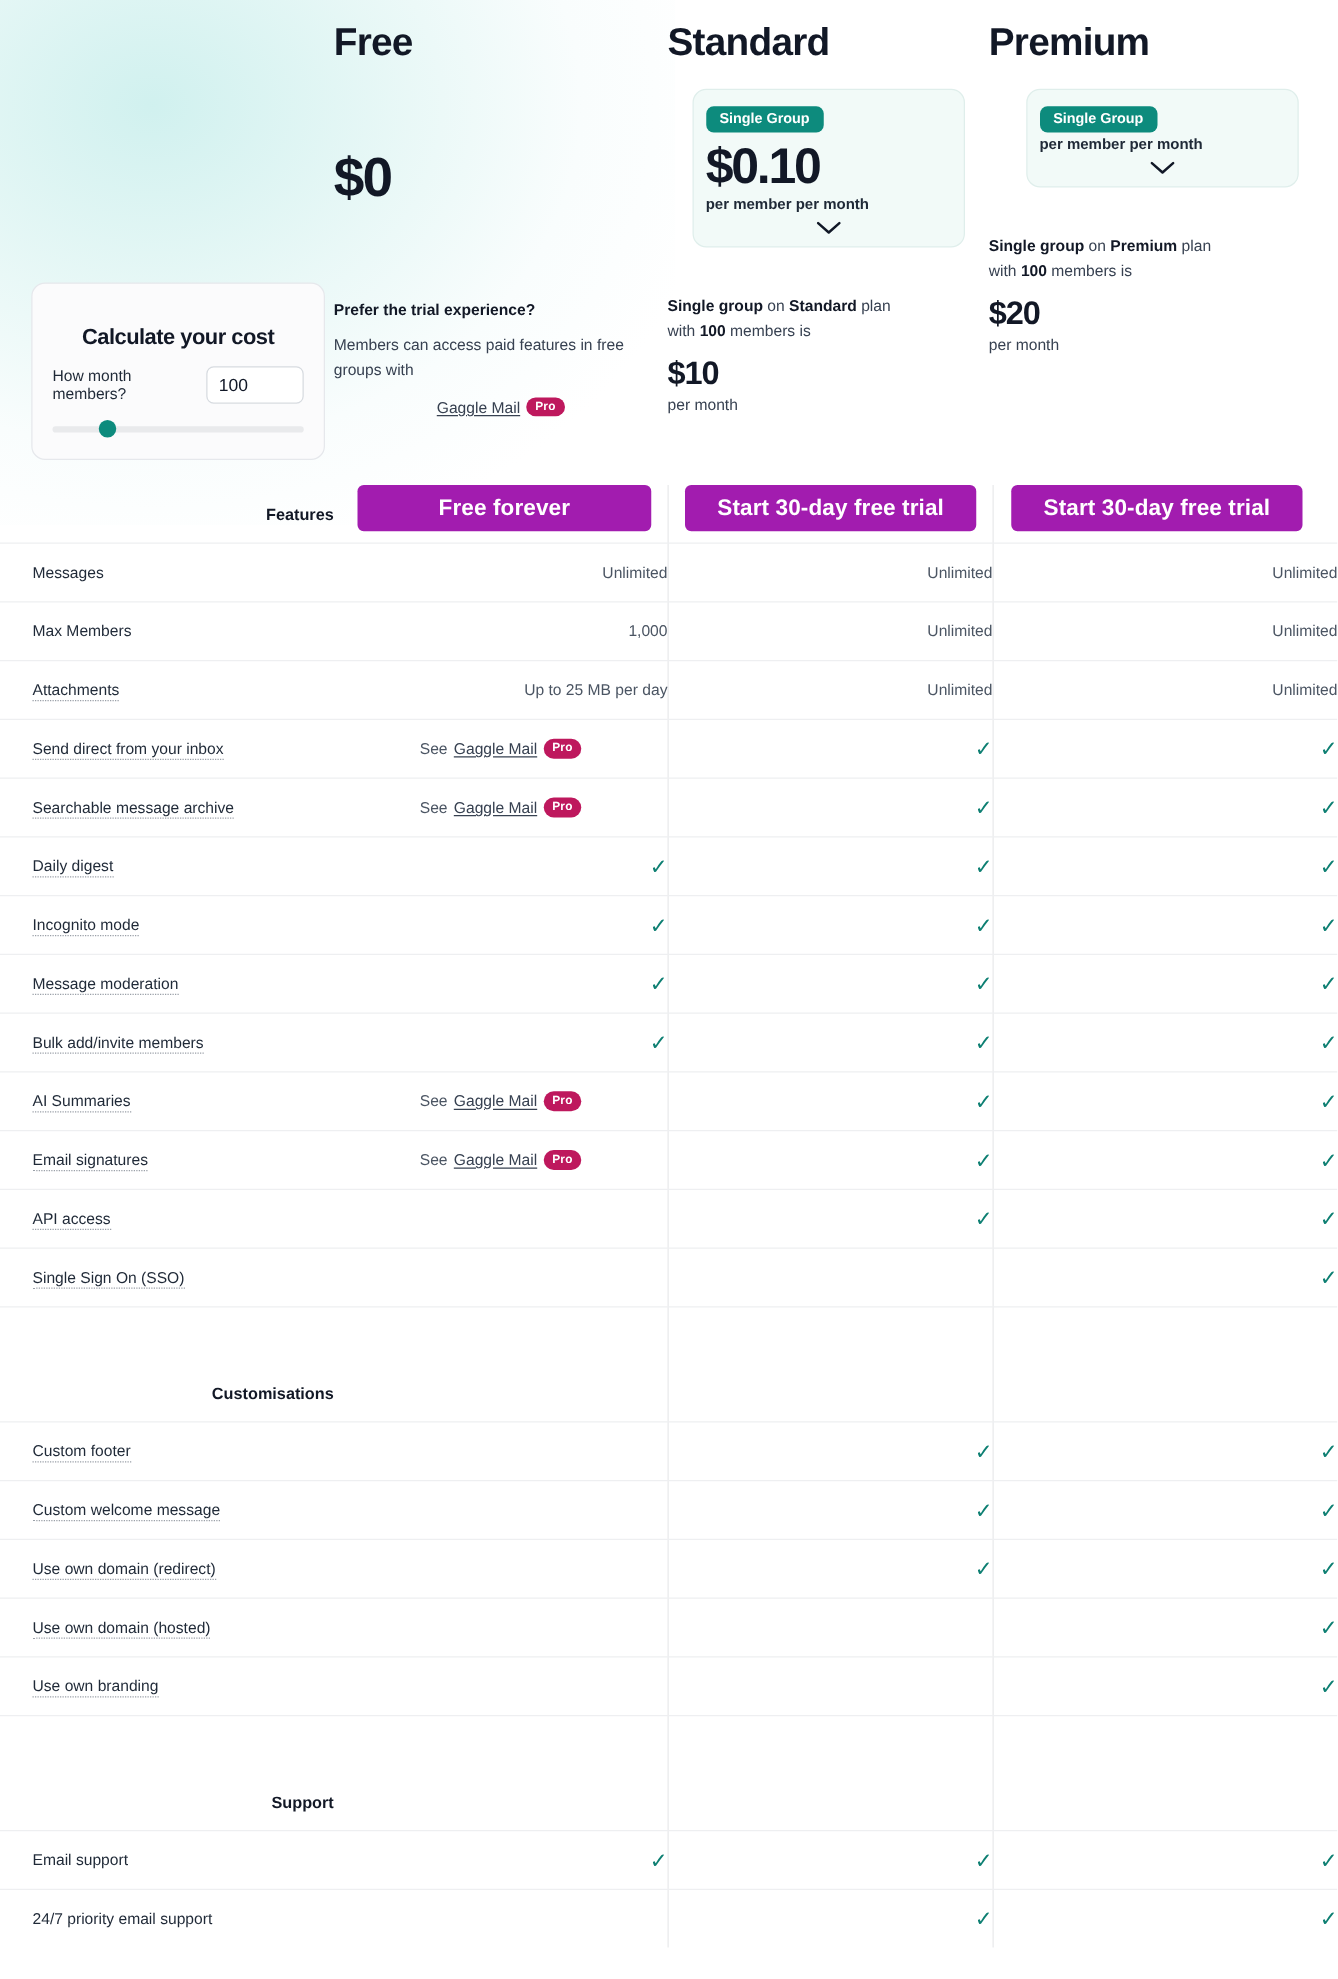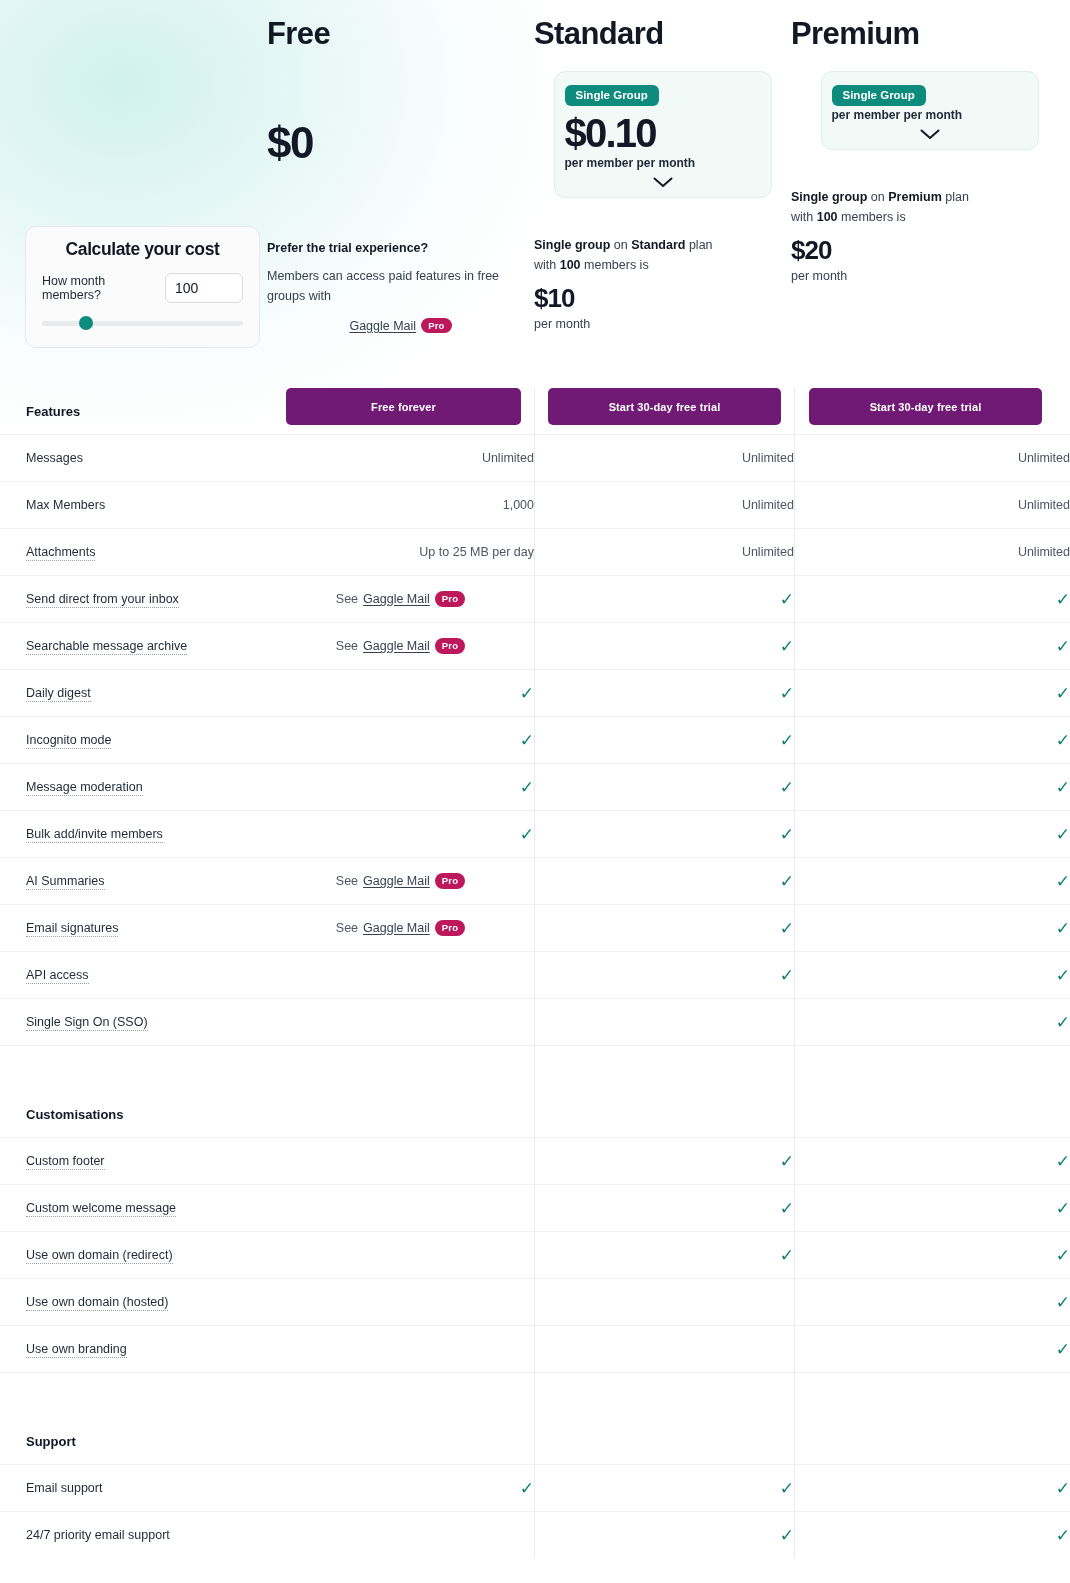--- a/index.html
+++ b/index.html
@@ -149,21 +149,21 @@
 
   
   .calc-box {
     position: absolute;
     left: 25px;
     top: 226px;
     width: 235px;
     background: #fbfbfc;
     border: 1px solid #e6e8ec;
     border-radius: 11px;
-    padding: 12px 16px 17px;
+    padding: 32px 16px 17px;
   }
   .calc-title {
     font-size: 17.5px;
     font-weight: 700;
     letter-spacing: -0.4px;
     color: #121826;
     text-align: center;
     margin-bottom: 13px;
   }
   .calc-row {
@@ -201,26 +201,26 @@
     background: #0d8b7d;
     border-radius: 50%;
   }
 
   
   .cta-row { position: relative; height: 0; }
   .cta {
     position: absolute;
     top: -0px;
     height: 37px;
-    background: #701a75;
+    background: #a21caf;
     color: #ffffff;
     border: none;
     border-radius: 5px;
     font-family: "Liberation Sans", sans-serif;
-    font-size: 11px;
+    font-size: 18px;
     font-weight: 700;
     cursor: pointer;
     letter-spacing: 0.1px;
   }
   .cta-free { left: 286px; width: 235px; }
   .cta-std  { left: 548px; width: 233px; }
   .cta-prem { left: 809px; width: 233px; }
 
   
   .table { position: relative; width: 1070px; }
@@ -240,20 +240,21 @@
     grid-template-columns: 267px 267px 260px 276px;
     align-items: center;
     position: relative;
     z-index: 2;
   }
   .trow + .trow { border-top: 1px solid #eeeff1; }
 
   .sec-head {
     height: 46px;
     border-top: none !important;
+    text-align: right;
   }
   .sec-head .cell-label {
     font-size: 13px;
     font-weight: 700;
     color: #121826;
   }
   .sec-gap { height: 46px; }
 
   .frow { height: 47px; }
 

